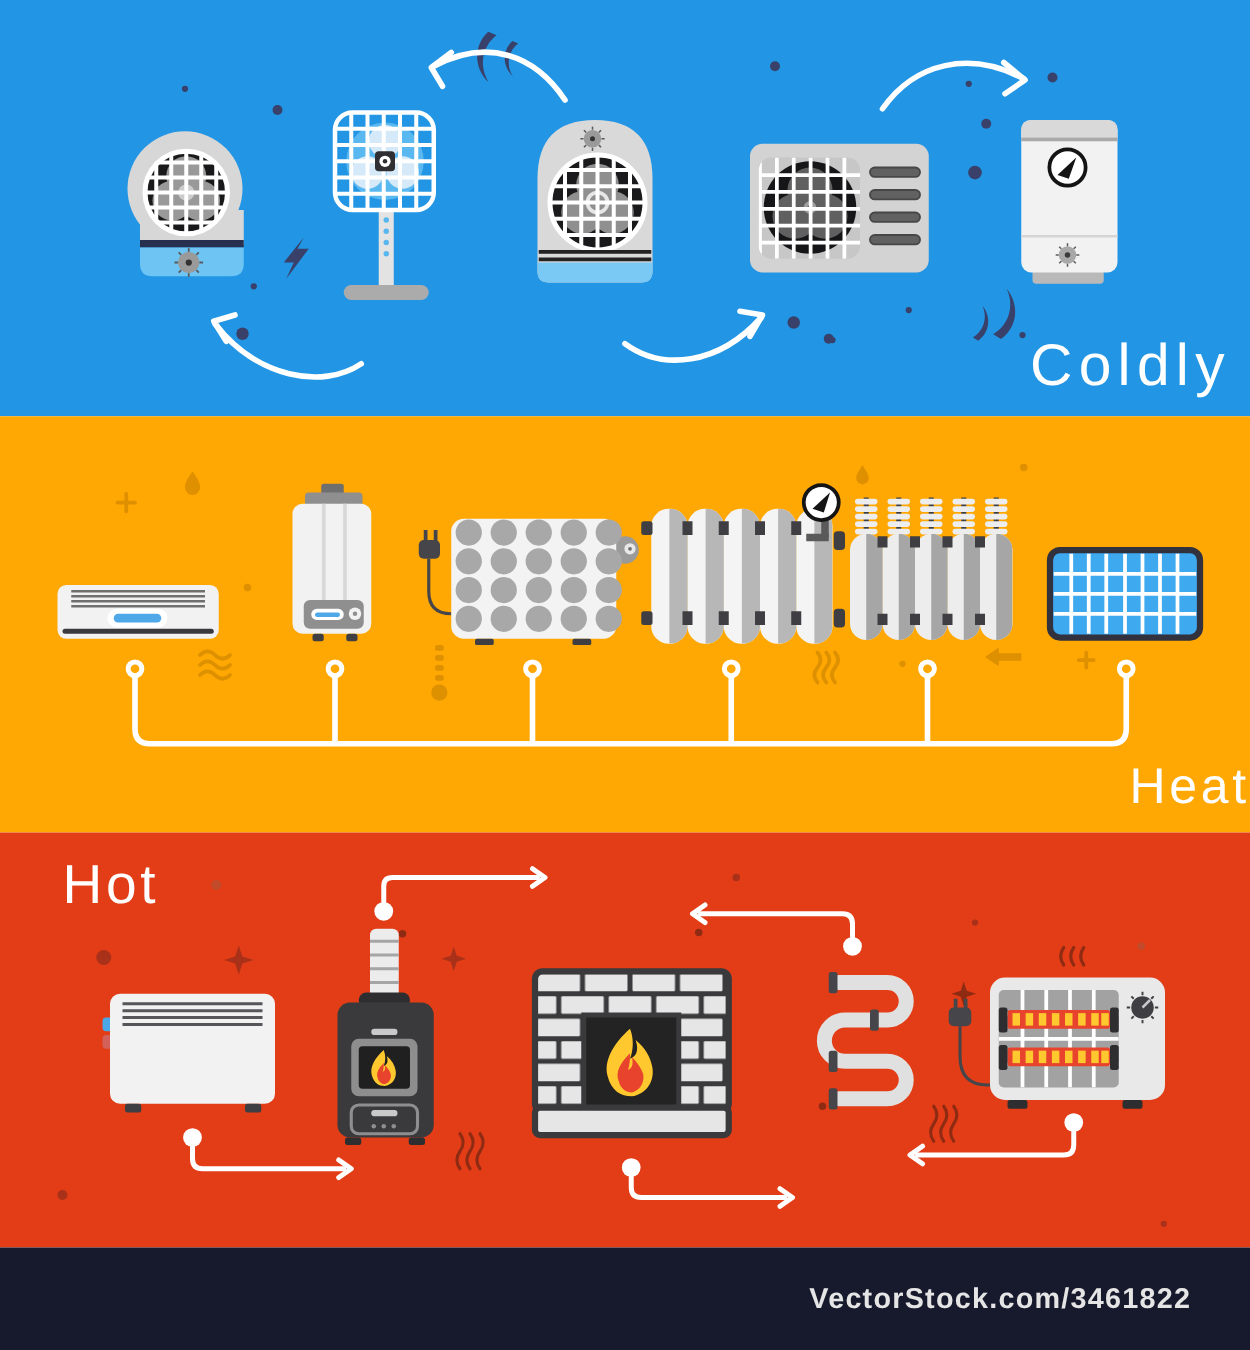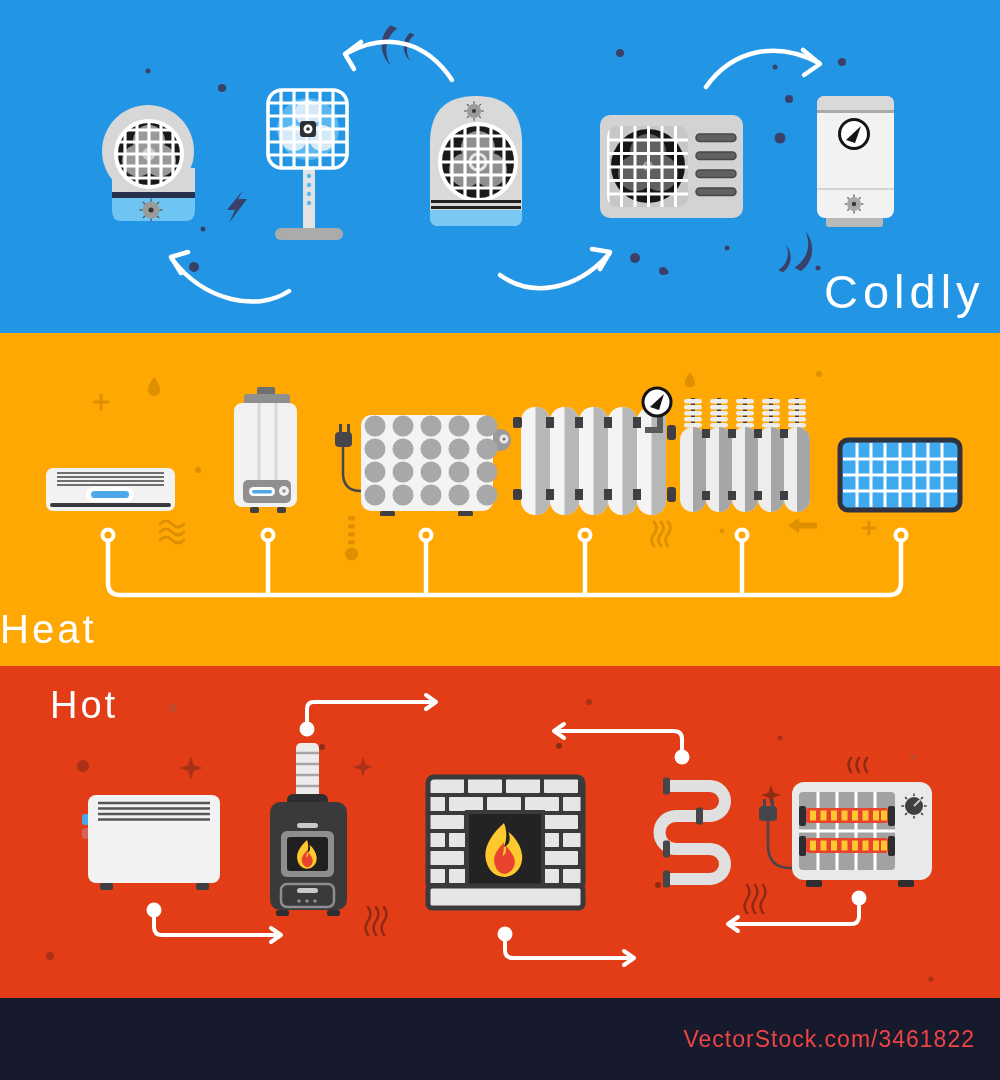--- a/index.html
+++ b/index.html
@@ -5,27 +5,27 @@
   html,body{margin:0;padding:0;background:#fff;}
   #canvas{position:relative;width:1000px;height:1080px;overflow:hidden;font-family:"Liberation Sans",sans-serif;}
   .banner{position:absolute;left:0;width:1000px;overflow:hidden;}
   #banner-cold{top:0;height:333px;background:#2296E5;}
   #banner-heat{top:333px;height:333px;background:#FFA702;}
   #banner-hot{top:666px;height:332px;background:#E23D17;}
   #footer{position:absolute;left:0;top:998px;width:1000px;height:82px;background:#171A2C;}
   .banner svg{position:absolute;left:0;top:0;display:block;}
   .script-label{position:absolute;color:#ffffff;font-weight:300;line-height:1;}
   #label-coldly{left:824px;top:268px;font-size:47px;letter-spacing:5px;}
-  #label-heat{left:0;right:0;top:276px;text-align:left;font-size:40px;letter-spacing:3px;}
-  #label-hot{left:50px;top:20px;font-size:38px;letter-spacing:3px;}
+  #label-heat{left:0;right:0;top:276px;text-align:right;font-size:40px;letter-spacing:3px;}
+  #label-hot{left:50px;top:20px;font-size:44px;letter-spacing:3px;}
   .brand{position:absolute;left:28px;top:50%;transform:translateY(-50%);color:#fff;font-size:36px;}
   .brand .light{font-weight:300;}
   .brand .bold{font-weight:700;}
   .brand sup{font-size:15px;font-weight:300;vertical-align:18px;margin-left:2px;}
-  .wm-url{position:absolute;right:25px;top:50%;transform:translateY(-50%);color:#ef4444;font-size:23px;font-weight:400;letter-spacing:1px;}
+  .wm-url{position:absolute;right:47px;top:50%;transform:translateY(-50%);color:#e5e5e5;font-size:23px;font-weight:700;letter-spacing:1px;}
 </style>
 </head>
 <body>
 
 <div id="canvas">
 
   <section class="banner" id="banner-cold">
     <svg width="1000" height="333" viewBox="0 0 1000 333">
       <defs>
         <clipPath id="clipFan1">

